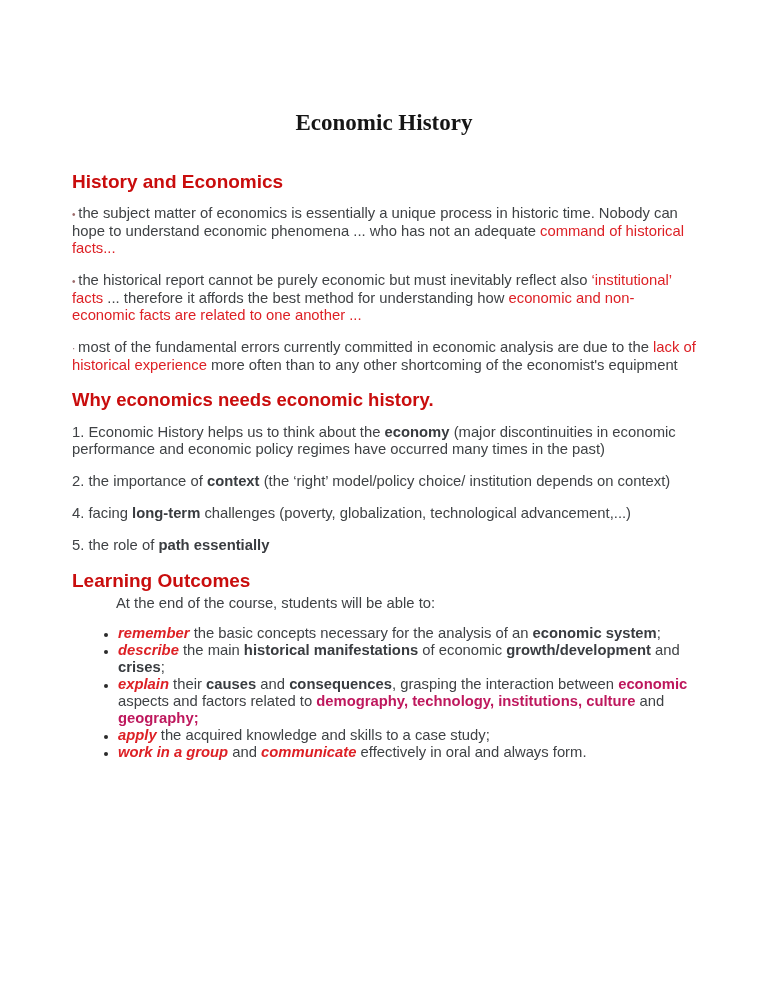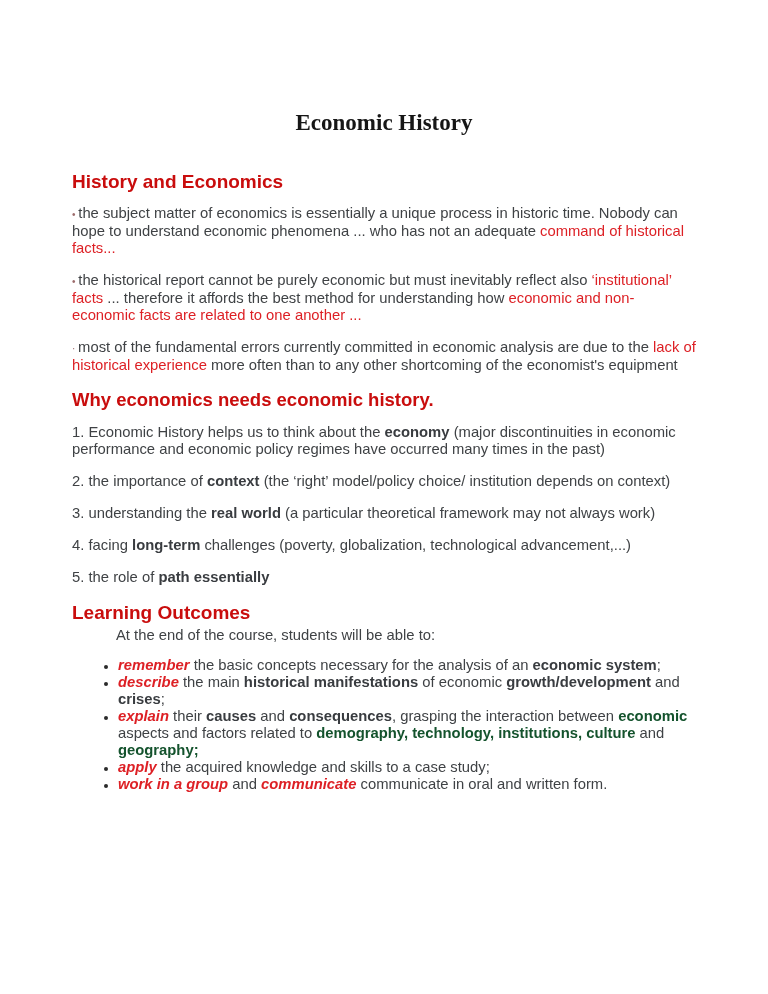--- a/index.html
+++ b/index.html
@@ -65,49 +65,48 @@
   }
   ul.outcomes-list li::marker {
     color: #2b2b2b;
     font-size: 12px;
   }
   
   .run-n  { color: inherit; }
   .run-b  { font-weight: bold; color: #393c40; }
   .run-r  { color: #dd2025; }
   .run-rb { color: #dd2025; font-weight: bold; font-style: italic; }
-  .run-gb { color: #14532d; font-weight: bold; }
+  .run-gb { color: #be185d; font-weight: bold; }
   .run-dot { color: #9c6b6b; font-size: 10px; }
 </style>
 </head>
 <body>
 
 <div class="page">
 
   <h1 class="doc-title">Economic History</h1>
 
   <h2 class="heading h-main">History and Economics</h2>
 
   <p class="body-p"><span class="run-dot">• </span><span class="run-n">the subject matter of economics is essentially a unique process in historic time. Nobody can hope to understand economic phenomena ... who has not an adequate </span><span class="run-r">command of historical facts...</span></p>
   <p class="body-p"><span class="run-dot">• </span><span class="run-n">the historical report cannot be purely economic but must inevitably reflect also </span><span class="run-r">‘institutional’ facts</span><span class="run-n"> ... therefore it affords the best method for understanding how </span><span class="run-r">economic and non-economic facts are related to one another</span><span class="run-r"> ...</span></p>
   <p class="body-p"><span class="run-dot">· </span><span class="run-n">most of the fundamental errors currently committed in economic analysis are due to the </span><span class="run-r">lack of historical experience</span><span class="run-n"> more often than to any other shortcoming of the economist's equipment</span></p>
 
   <h2 class="heading h-why">Why economics needs economic history.</h2>
 
   <p class="body-p"><span class="run-n">1. Economic History helps us to think about the </span><span class="run-b">economy</span><span class="run-n"> (major discontinuities in economic performance and economic policy regimes have occurred many times in the past)</span></p>
   <p class="body-p"><span class="run-n">2. the importance of </span><span class="run-b">context</span><span class="run-n"> (the ‘right’ model/policy choice/ institution depends on context)</span></p>
-  <p class="body-p"><span class="run-n">3. understanding the </span><span class="run-b">real world</span><span class="run-n"> (a particular theoretical framework may not always work)</span></p>
   <p class="body-p"><span class="run-n">4. facing </span><span class="run-b">long-term</span><span class="run-n"> challenges (poverty, globalization, technological advancement,...)</span></p>
   <p class="body-p"><span class="run-n">5. the role of </span><span class="run-b">path essentially</span></p>
 
   <h2 class="heading h-outcomes">Learning Outcomes</h2>
 
   <p class="body-p intro-p">At the end of the course, students will be able to:</p>
 
   <ul class="outcomes-list">
     <li><span class="run-rb">remember</span><span class="run-n"> the basic concepts necessary for the analysis of an </span><span class="run-b">economic system</span><span class="run-n">;</span></li>
     <li><span class="run-rb">describe</span><span class="run-n"> the main </span><span class="run-b">historical manifestations</span><span class="run-n"> of economic </span><span class="run-b">growth/development</span><span class="run-n"> and </span><span class="run-b">crises</span><span class="run-n">;</span></li>
     <li><span class="run-rb">explain</span><span class="run-n"> their </span><span class="run-b">causes</span><span class="run-n"> and </span><span class="run-b">consequences</span><span class="run-n">, grasping the interaction between </span><span class="run-gb">economic</span><span class="run-n"> aspects and factors related to </span><span class="run-gb">demography, technology, institutions, culture</span><span class="run-n"> and </span><span class="run-gb">geography;</span></li>
     <li><span class="run-rb">apply</span><span class="run-n"> the acquired knowledge and skills to a case study;</span></li>
-    <li><span class="run-rb">work in a group</span><span class="run-n"> and </span><span class="run-rb">communicate</span><span class="run-n"> communicate in oral and written form.</span></li>
+    <li><span class="run-rb">work in a group</span><span class="run-n"> and </span><span class="run-rb">communicate</span><span class="run-n"> effectively in oral and always form.</span></li>
   </ul>
 
 </div>
 
 </body></html>

